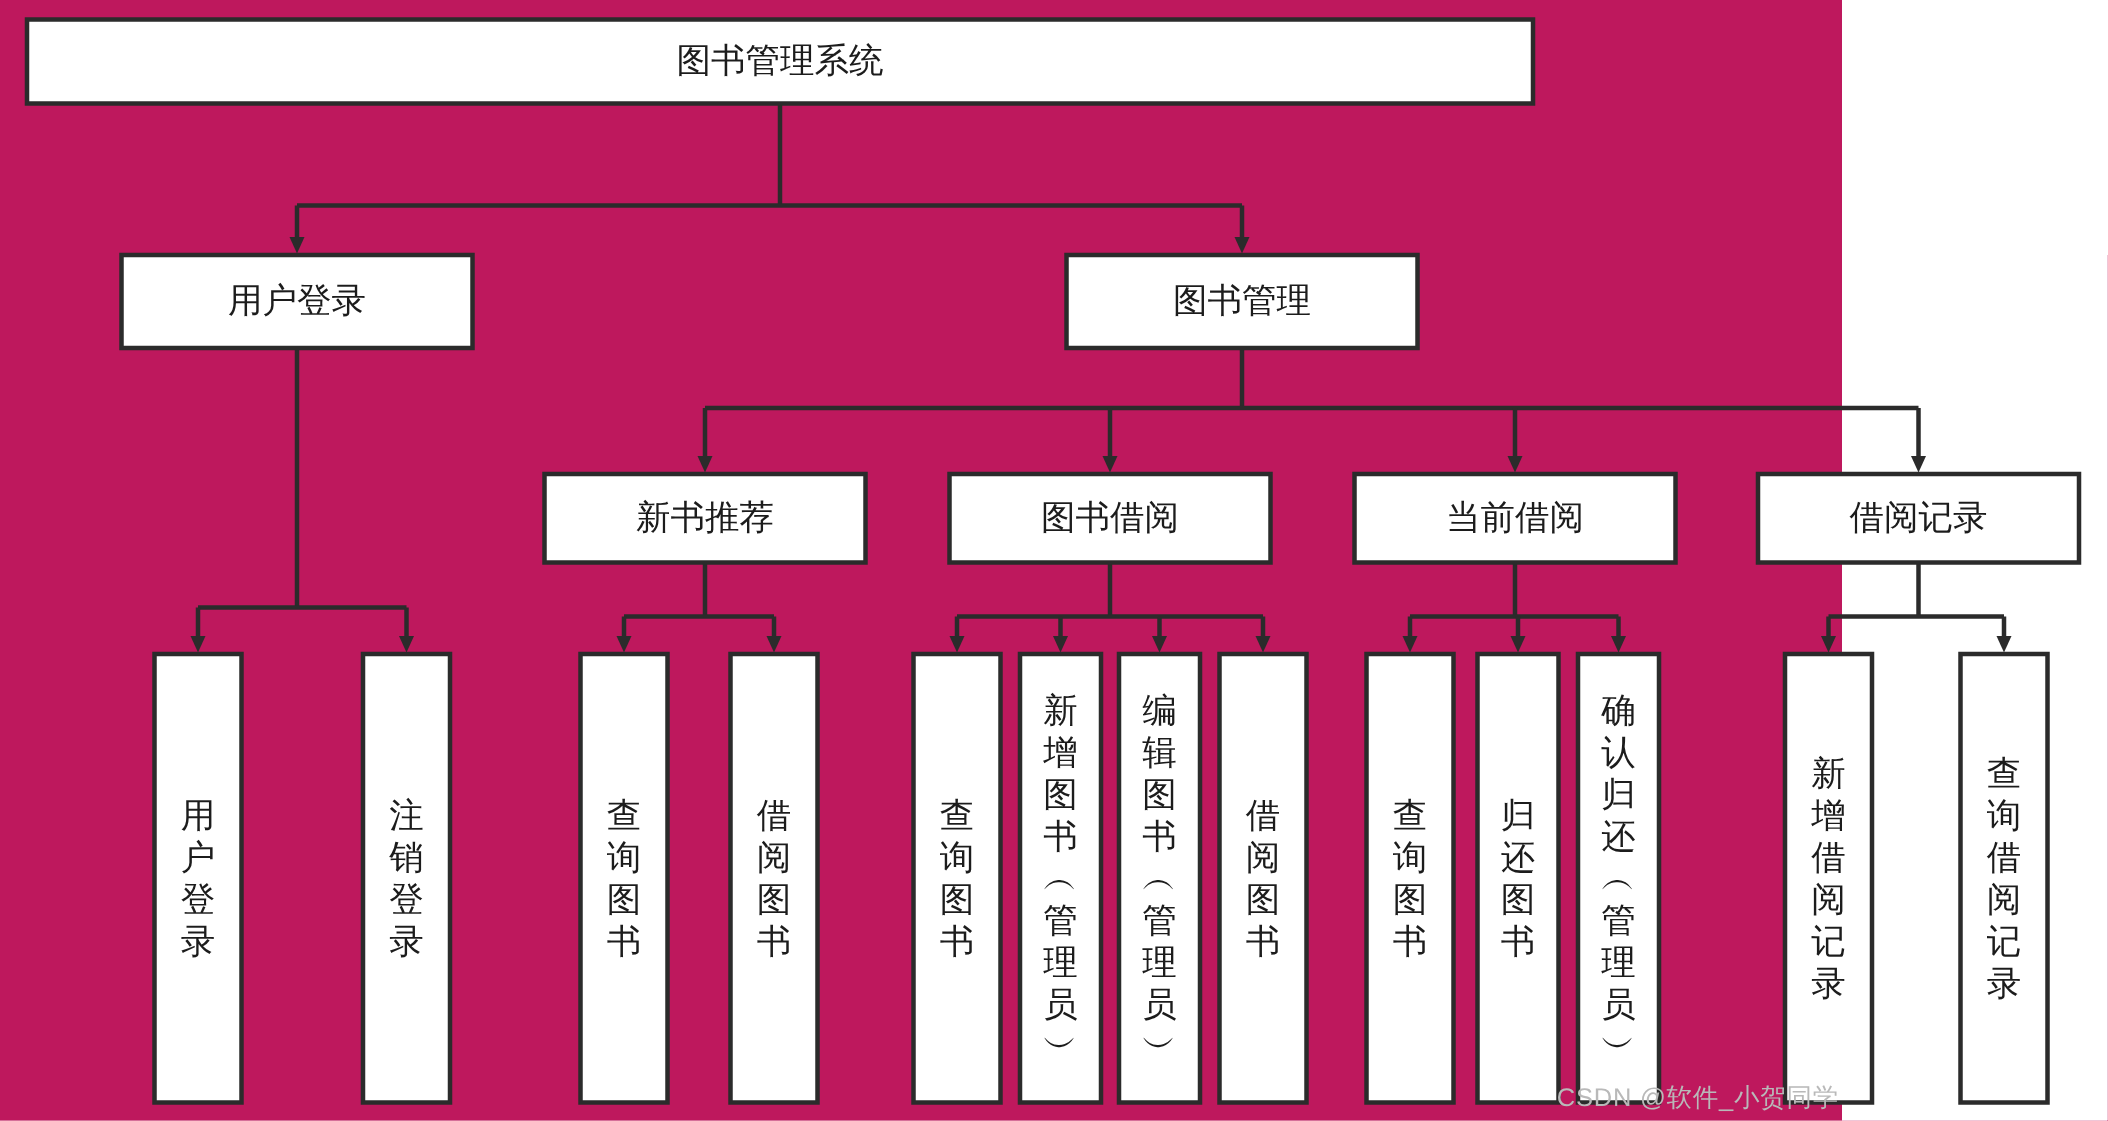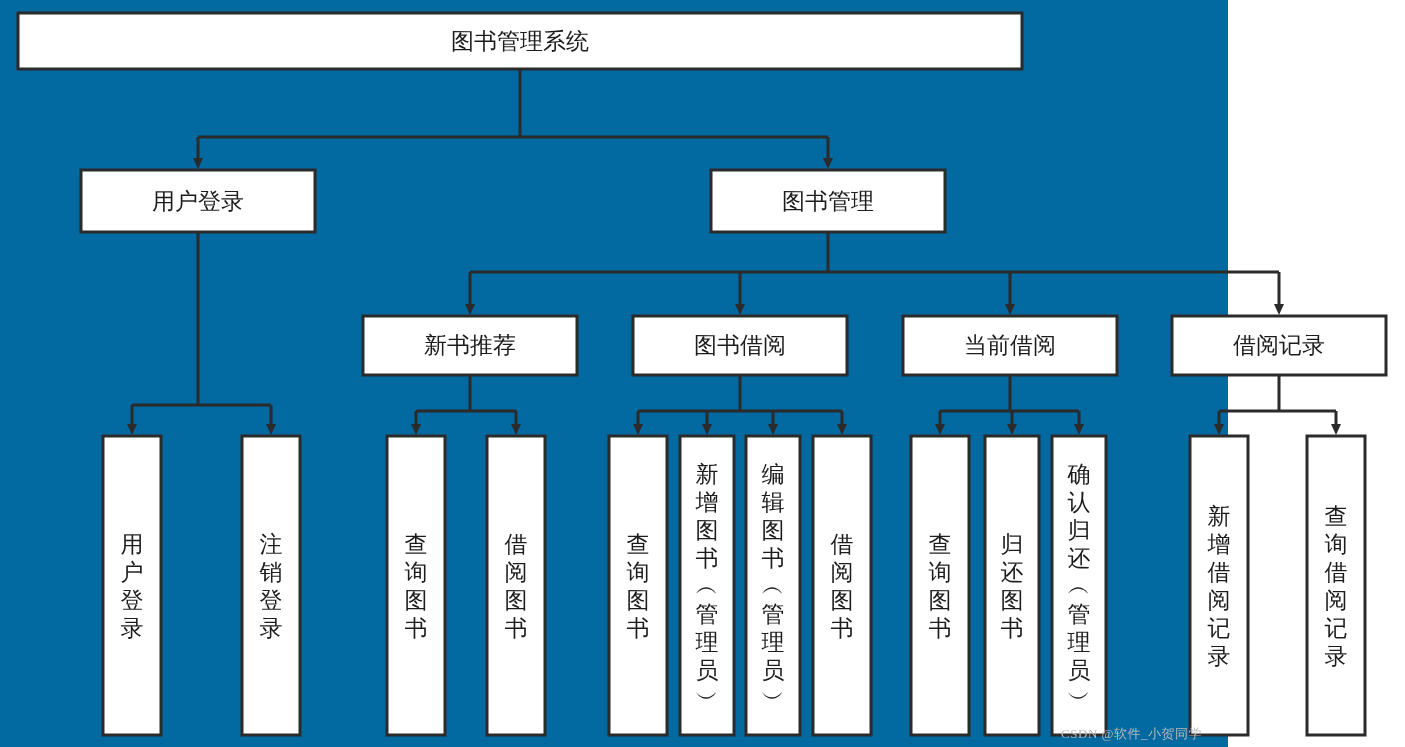--- a/index.html
+++ b/index.html
@@ -11,21 +11,21 @@
   body {
     width: 1405px;
     height: 747px;
     overflow: hidden;
     font-family: "DejaVu Sans", "Liberation Sans", sans-serif;
   }
   #diagram-root {
     position: relative;
     width: 1228px;
     height: 747px;
-    background: #0369a1;
+    background: #be185d;
   }
   svg#tree-svg {
     position: absolute;
     top: 0;
     left: 0;
     width: 1405px;
     height: 747px;
     display: block;
   }
   .node-rect {
@@ -51,24 +51,24 @@
     dominant-baseline: middle;
   }
   .node-label-v {
     font-family: "DejaVu Sans", "Liberation Sans", sans-serif;
     font-size: 23px;
     fill: #1c1c1c;
     text-anchor: middle;
   }
   .watermark-text {
     position: absolute;
-    right: 26px;
+    right: 2px;
     bottom: 4px;
-    font-family: Liberation Serif, serif;
-    font-size: 13px;
+    font-family: Liberation Sans, sans-serif;
+    font-size: 17px;
     color: #b9b9b9;
     letter-spacing: 0.5px;
     white-space: nowrap;
     user-select: none;
   }
 </style>
 </head>
 <body>
 
 <div id="diagram-root">

